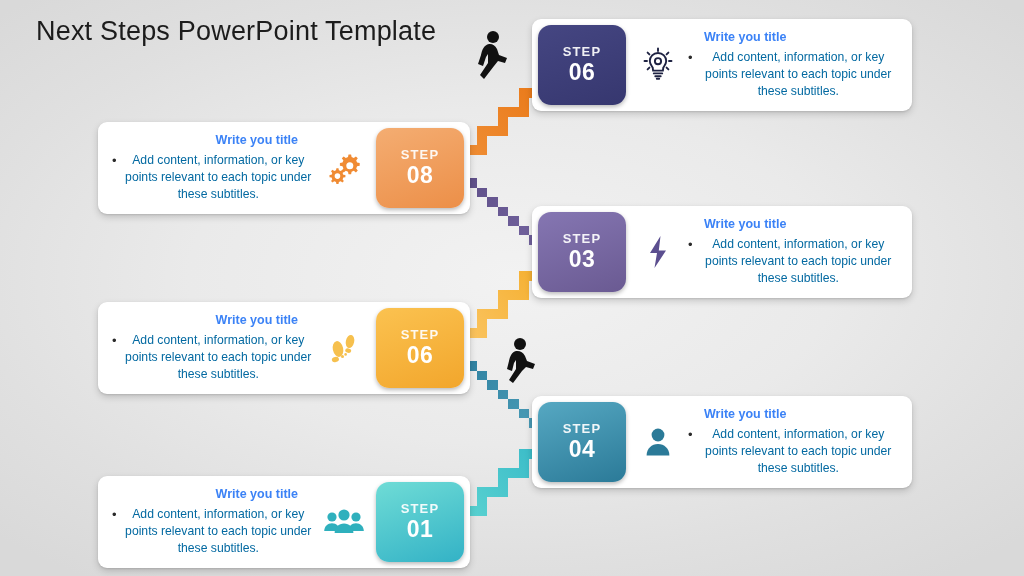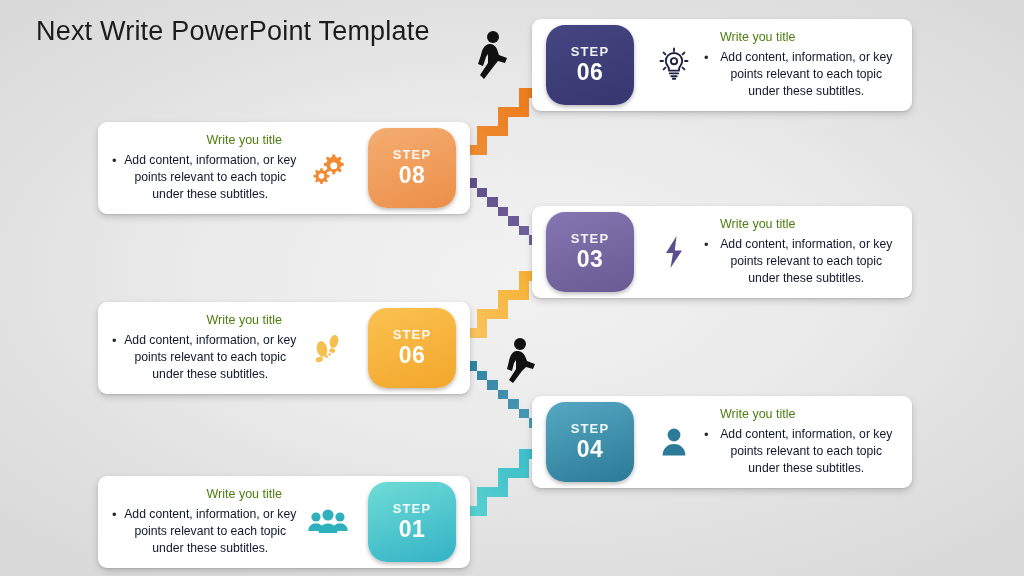--- a/index.html
+++ b/index.html
@@ -47,28 +47,28 @@
     display: flex;
     align-items: center;
   }
   .card.right { flex-direction: row; }      
   .card.left  { flex-direction: row-reverse; } 
 
   
   .badge {
     width: 88px; height: 80px;
     flex: 0 0 88px;
-    border-radius: 19px;
+    border-radius: 13px;
     display: flex;
     flex-direction: column;
     align-items: center;
     justify-content: center;
     color: #ffffff;
     box-shadow: 0 2px 4px rgba(0,0,0,0.28);
-    margin: 0 14px;
+    margin: 0 6px;
   }
   .badge .step-word {
     font-size: 13px;
     font-weight: bold;
     letter-spacing: 1.1px;
     opacity: 0.92;
     line-height: 1;
     margin-bottom: 2px;
   }
   .badge .step-num {
@@ -90,22 +90,22 @@
   .txt {
     flex: 1 1 auto;
     padding: 0 10px;
     overflow: hidden;
   }
   .card.right .txt { text-align: left; padding-left: 4px; padding-right: 14px; }
   .card.left  .txt { text-align: right; padding-right: 4px; padding-left: 14px; }
 
   .txt .head {
     font-size: 12.5px;
-    font-weight: normal;
-    color: #4d7c0f;
+    font-weight: bold;
+    color: #3b82f6;
     margin-bottom: 4px;
     line-height: 1.2;
   }
   .card.right .txt .head { padding-left: 16px; }
   .card.left  .txt .head { padding-right: 16px; }
 
   .bullet-row {
     display: flex;
     align-items: flex-start;
     gap: 6px;
@@ -114,42 +114,42 @@
   .bullet-dot {
     flex: 0 0 auto;
     font-size: 13px;
     line-height: 1.42;
     color: #2a2a2a;
   }
   .bullet-text {
     flex: 1 1 auto;
     font-size: 12.2px;
     line-height: 1.42;
-    color: #0f172a;
+    color: #0369a1;
   }
   .card.left .bullet-text { text-align: center; }
   .card.right .bullet-text { text-align: center; }
 
   
   #card-06 { left: 532px; top: 19px;  width: 380px; }
   #card-05 { left: 98px;  top: 122px; width: 372px; }
   #card-04 { left: 532px; top: 206px; width: 380px; }
   #card-03 { left: 98px;  top: 302px; width: 372px; }
   #card-02 { left: 532px; top: 396px; width: 380px; }
   #card-01 { left: 98px;  top: 476px; width: 372px; }
 
   #walker-top { left: 471px; top: 30px; }
   #walker-mid { left: 503px; top: 337px; }
 </style>
 </head>
 <body>
 
 <div id="slide">
 
-  <div id="title">Next Write PowerPoint Template</div>
+  <div id="title">Next Steps PowerPoint Template</div>
 
   <svg id="stairs" viewBox="0 0 1024 576" xmlns="http://www.w3.org/2000/svg">
     <defs>
       <linearGradient id="gOrange" x1="0" y1="1" x2="1" y2="0">
         <stop offset="0%" stop-color="#f0913a"></stop>
           <stop offset="100%" stop-color="#e8730f"></stop>
       </linearGradient>
       <linearGradient id="gPurple" x1="0" y1="0" x2="1" y2="1">
         <stop offset="0%" stop-color="#5c4d86"></stop>
           <stop offset="100%" stop-color="#7a6aa6"></stop>

